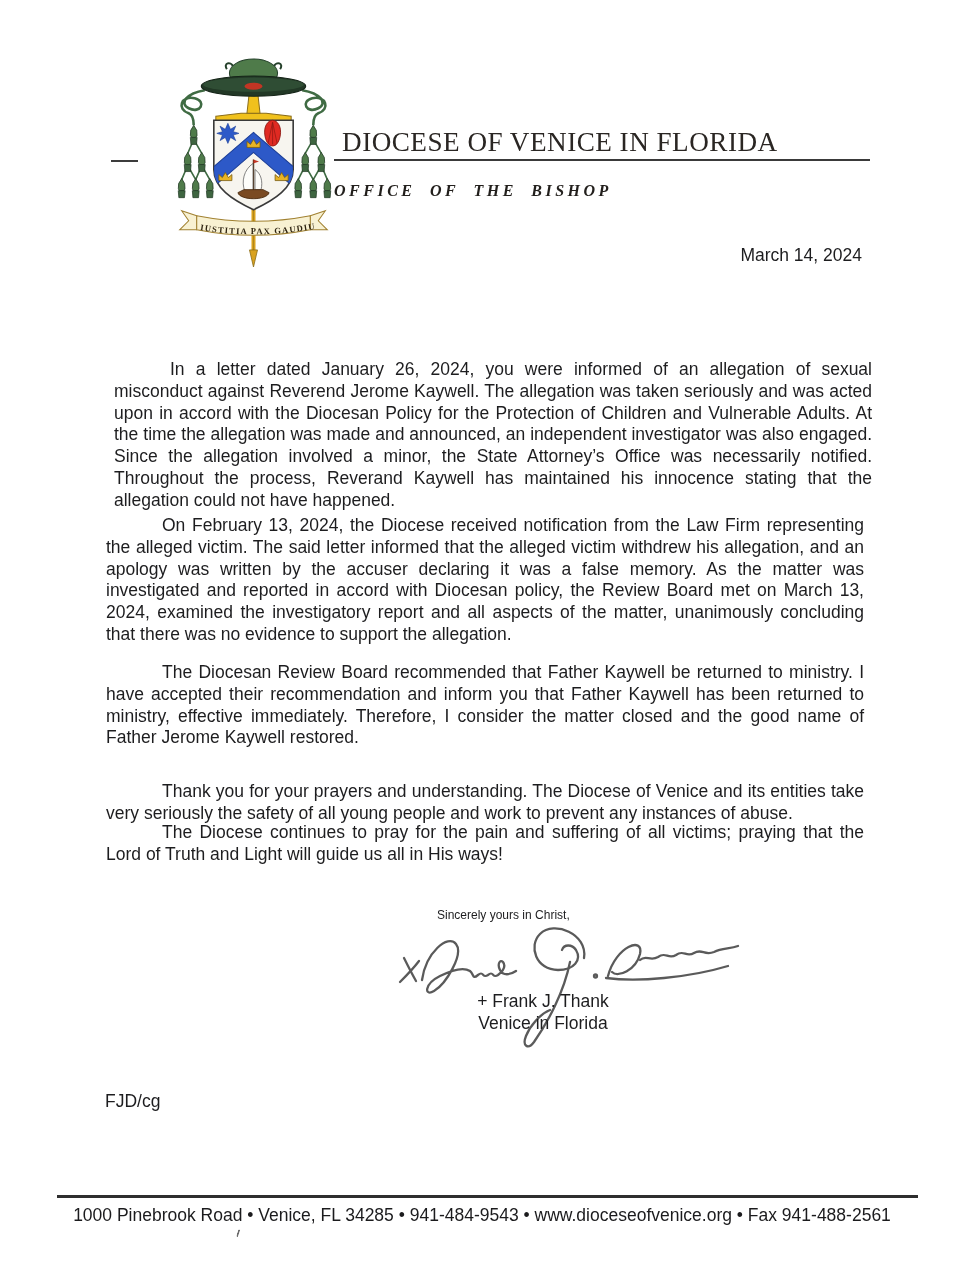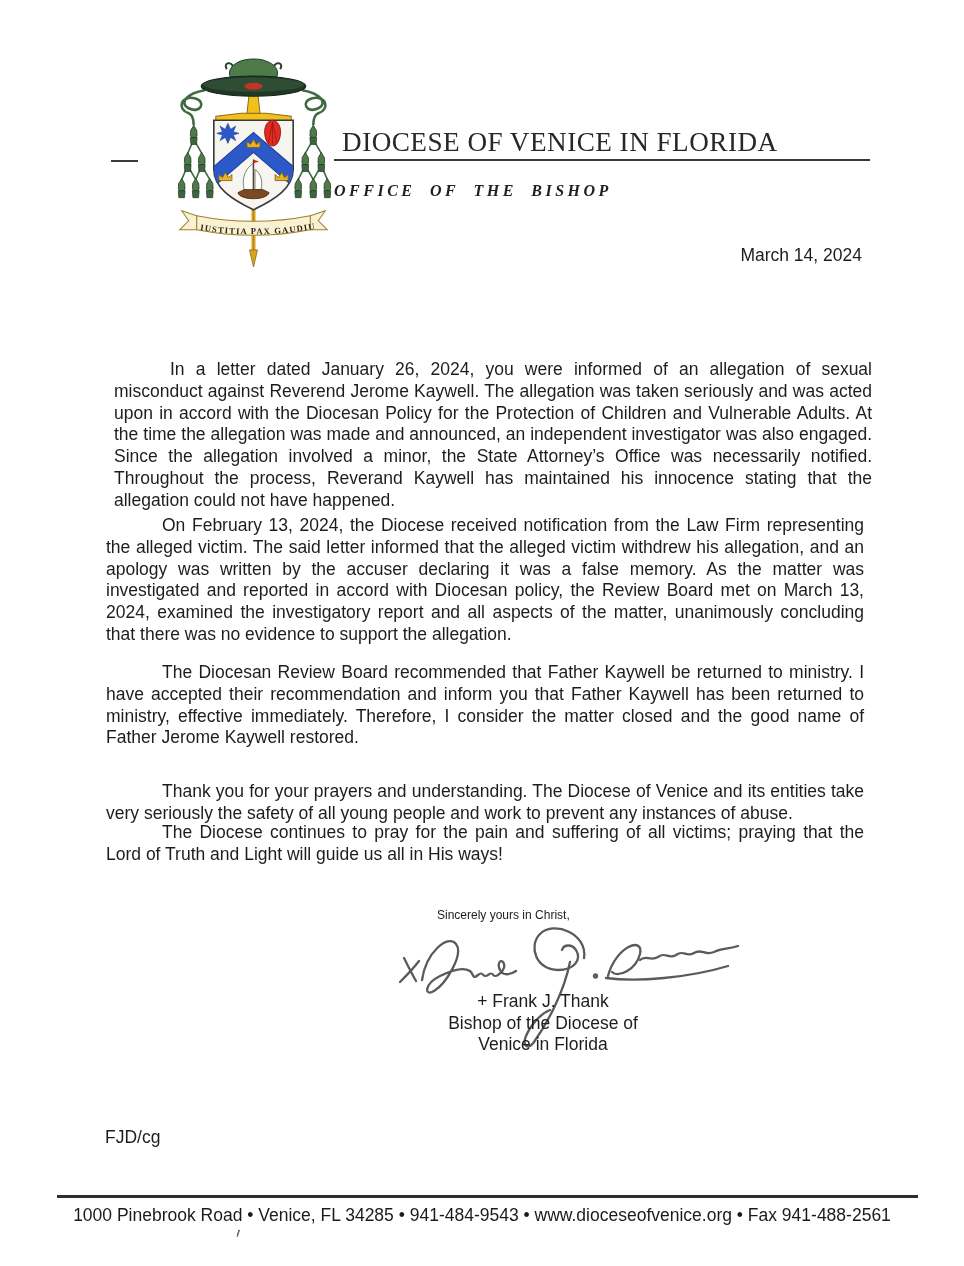--- a/index.html
+++ b/index.html
@@ -26,21 +26,21 @@
   .salutation { position:absolute; left:106px; top:304px; font-size:17.5px; }
   .para {
     position:absolute; left:106px; width:758px; margin:0;
     font-size:17.5px; line-height:21.8px; text-align:justify; text-indent:56px;
     color:#1d1d1f;
   }
   .p1 { top:359px;margin-left:8px; } .p2 { top:515px; } .p3 { top:662px; } .p4 { top:766px;margin-top:15px; } .p5 { top:822px; }
   .closing { position:absolute; left:437px; top:908px; font-size:12px; }
   .sig-script { position:absolute; left:388px; top:918px; width:356px; height:140px; }
   .sig-block { position:absolute; left:363px; top:991px; width:360px; text-align:center; font-size:17.5px; line-height:21.5px; }
-  .ref-initials { position:absolute; left:105px; top:1091px; font-size:17.5px;margin-top:36px; }
+  .ref-initials { position:absolute; left:105px; top:1091px; font-size:17.5px; }
   
   .footer-rule { position:absolute; left:57px; top:1195px; width:861px; height:2.5px; background:#2e2e2e; }
   .footer-contact { position:absolute; left:0; top:1205px; width:964px; text-align:center; font-size:17.5px; color:#1b1b1d; }
   .scan-artifact { position:absolute; left:237px; top:1230px; width:5px; height:8px;
     border-left:2px solid #6b6b6b; transform:rotate(18deg); border-radius:2px; }
 </style>
 </head>
 <body>
 
 <div class="page">
@@ -147,21 +147,20 @@
       <path d="M182,44 C176,74 160,104 146,124 C140,132 134,128 138,118 C142,108 152,96 162,92"></path>
       <path d="M206,58 C206,56 209,56 209,58 C209,60 206,60 206,58"></path>
       <path d="M220,58 C228,28 256,18 252,36 C248,52 230,60 224,54"></path>
       <path d="M252,42 C258,36 262,44 270,39 C278,33 280,42 288,37 C296,31 298,40 306,35 C314,30 316,38 326,34 C334,30 342,31 350,28"></path>
       <path d="M218,60 C250,64 300,60 340,48"></path>
     </g>
   </svg>
 
   <div class="sig-block">
     <div>+ Frank J. Thank</div>
-    <div>Bishop of the Diocese of</div>
     <div>Venice in Florida</div>
   </div>
 
   <div class="ref-initials">FJD/cg</div>
 
   <div class="footer-rule"></div>
   <div class="footer-contact">1000 Pinebrook Road • Venice, FL 34285 • 941-484-9543 •  www.dioceseofvenice.org • Fax 941-488-2561</div>
   <div class="scan-artifact"></div>
 
 </div>

